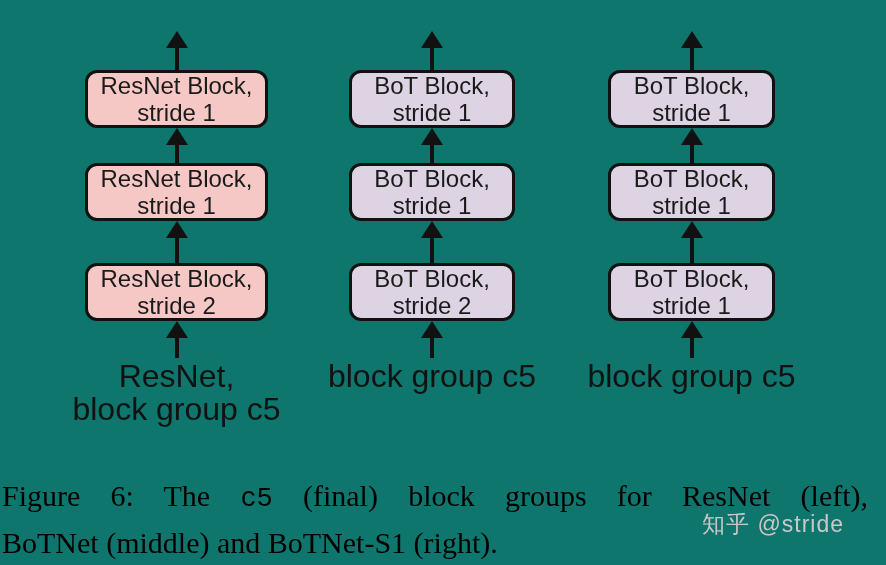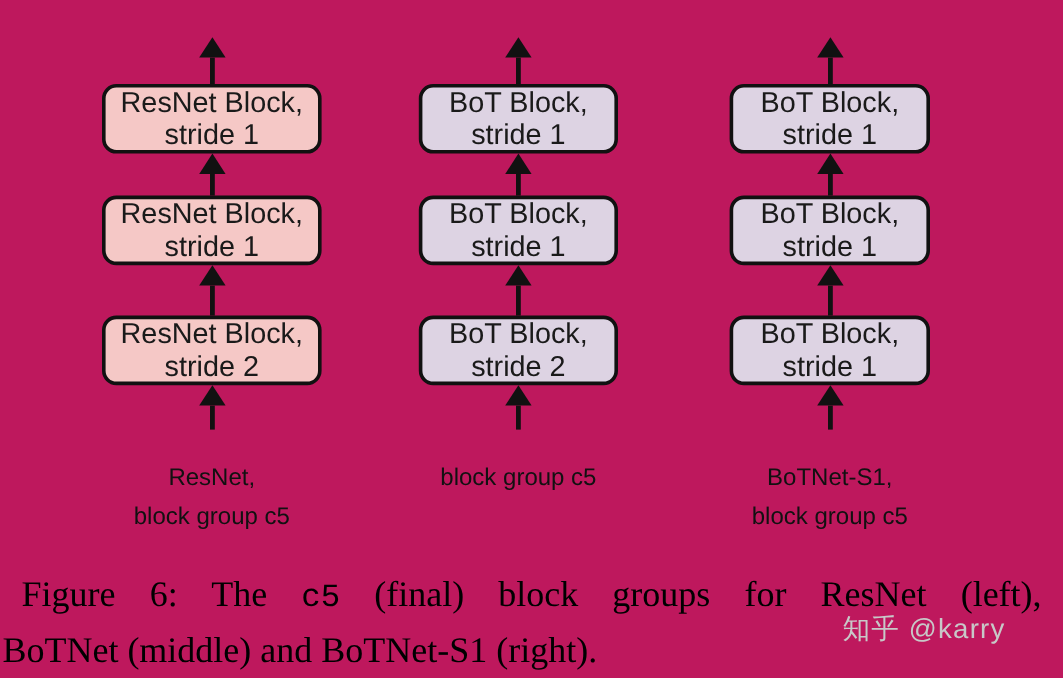--- a/index.html
+++ b/index.html
@@ -1,20 +1,20 @@
 <!DOCTYPE html>
 <html><head>
 <meta charset="utf-8">
 <style>
   html,body { margin:0; padding:0; background:#ffffff; }
   #canvas {
     position: relative;
     width: 886px;
     height: 565px;
-    background: #be185d;
+    background: #0f766e;
     overflow: hidden;
     font-family: "Liberation Sans", sans-serif;
   }
 
   
   .column {
     position: absolute;
     top: 31px;
     display: flex;
     flex-direction: column;
@@ -61,43 +61,42 @@
     line-height: 27px;
     color: #1a1a1a;
     flex: 0 0 auto;
   }
   .block .stride {
     text-decoration-thickness: 2px;
     text-underline-offset: 3px;
   }
 
   .col-label {
-    margin-top: 24px;
+    margin-top: 2px;
     text-align: center;
     white-space: nowrap;
-    font-size: 20px;
+    font-size: 32px;
     line-height: 33px;
     color: #111111;
   }
 
   
   .caption {
     position: absolute;
     left: 2px;
     top: 474px;
     width: 866px;
     font-family: "Liberation Serif", serif;
     font-size: 30px;
     line-height: 44px;
     color: #000000;
   }
   .caption .line1 {
     text-align: justify;
     text-align-last: justify;
-    margin-left: 16px;
   }
   .caption .code {
     font-family: "Liberation Mono", monospace;
     font-size: 27px;
   }
   .caption .line2 { text-align: left; }
 
   
   .watermark {
     position: absolute;
@@ -206,29 +205,28 @@
       </div>
     <div class="block" style="background-color: rgb(221, 211, 227);">
       <span>BoT Block,</span>
       <span class="stride">stride 1</span>
     </div>
     <div class="arrow a-bot">
         <div class="arrow-head"></div>
         <div class="arrow-shaft"></div>
       </div>
     <div class="col-label">
-      <div>BoTNet-S1,</div>
       <div>block group c5</div>
     </div>
   </div>
 
   <div class="caption">
     <div class="line1">
       <span>Figure 6:  The</span>
       <span class="code">c5</span>
       <span>(final) block groups for ResNet (left),</span>
     </div>
     <div class="line2">BoTNet (middle) and BoTNet-S1 (right).</div>
   </div>
 
-  <div class="watermark">知乎 @karry</div>
+  <div class="watermark">知乎 @stride</div>
 
 </div>
 
 </body></html>

